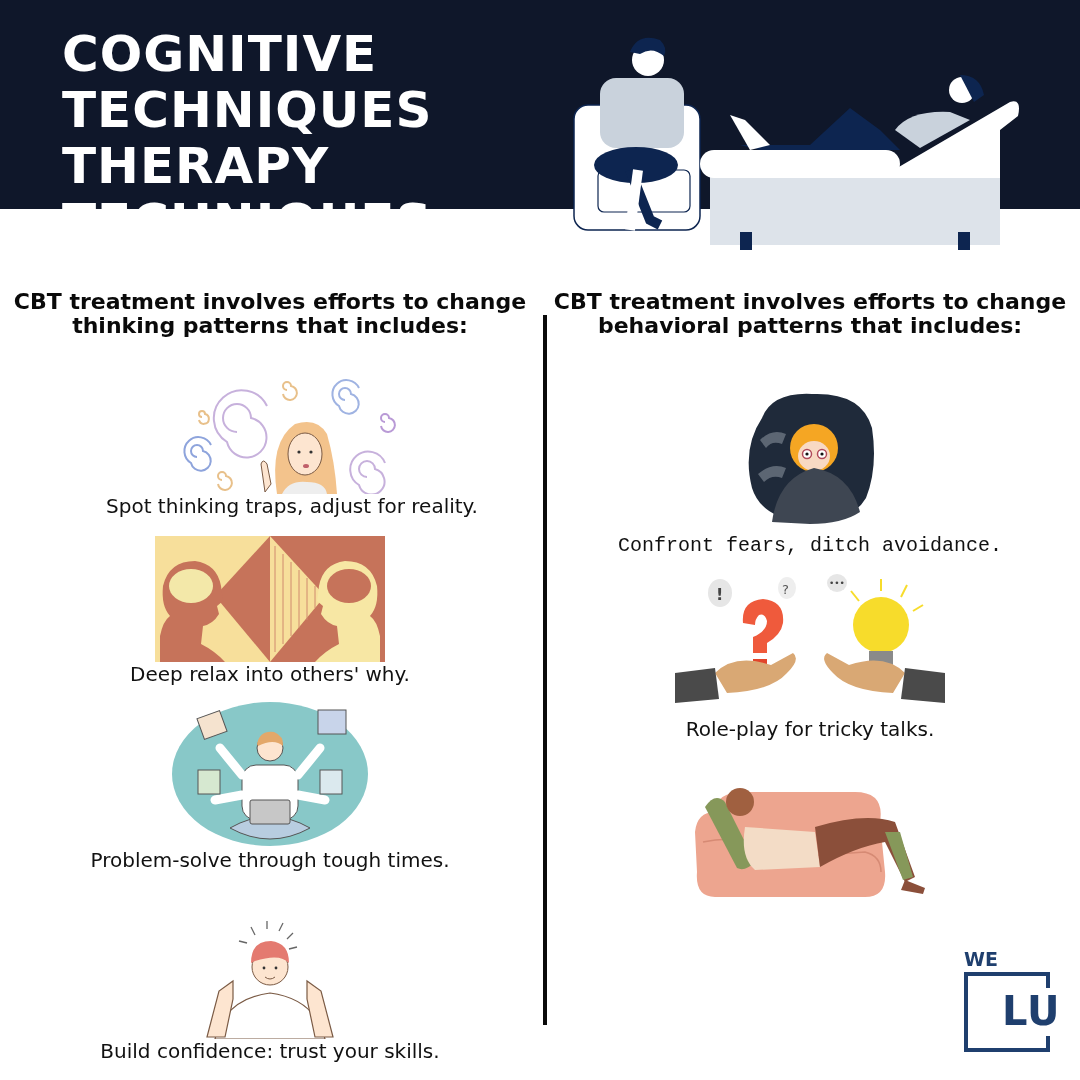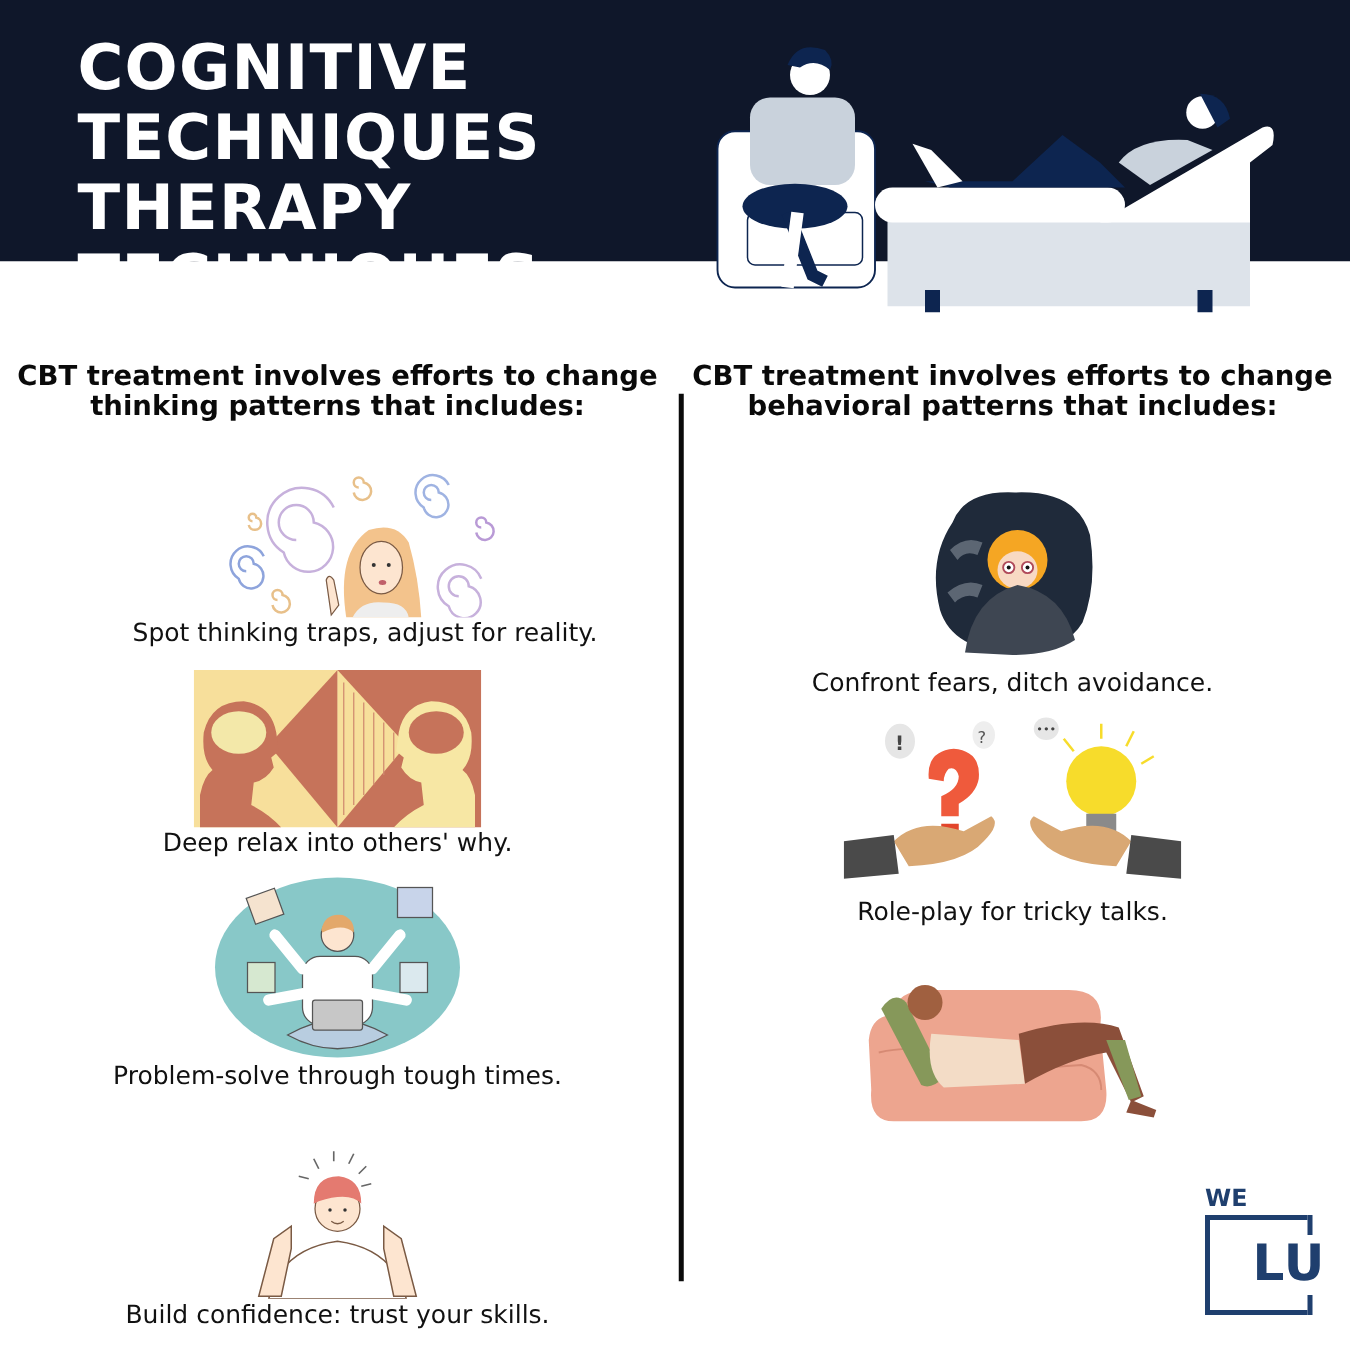--- a/index.html
+++ b/index.html
@@ -187,21 +187,21 @@
         <path d="M16 86 Q30 74 44 80 L40 90 Q30 86 22 94 Z"></path>
       </g>
     <circle cx="72" cy="60" r="24" fill="#f5a623"></circle>
     <ellipse cx="72" cy="68" rx="16" ry="15" fill="#f8d9c3"></ellipse>
     <circle cx="65" cy="66" r="4.5" fill="#ffffff" stroke="#b04a5a" stroke-width="1.5"></circle>
       <circle cx="65" cy="66" r="1.6" fill="#111"></circle>
     <circle cx="80" cy="66" r="4.5" fill="#ffffff" stroke="#b04a5a" stroke-width="1.5"></circle>
       <circle cx="80" cy="66" r="1.6" fill="#111"></circle>
     <path d="M30 134 Q36 90 72 80 Q108 86 118 124 Q100 136 68 136 Z" fill="#3e4652"></path>
   </svg>
-  <div class="caption" style="margin-top:10px;">Confront fears, ditch avoidance.</div>
+  <div class="caption" style="margin-top:10px;font-family:Liberation Mono, monospace;">Confront fears, ditch avoidance.</div>
 </div>
 
 <div class="item" style="left:540px; top:573px;">
   <svg width="270" height="142" viewBox="0 0 270 142">
     <ellipse cx="45" cy="20" rx="12" ry="14" fill="#e6e6e6"></ellipse>
       <text x="41" y="27" font-size="16" font-weight="bold" fill="#444" font-family="DejaVu Sans, sans-serif">!</text>
     <ellipse cx="112" cy="15" rx="9" ry="11" fill="#eeeeee"></ellipse>
       <text x="107" y="21" font-size="13" fill="#555" font-family="DejaVu Sans, sans-serif">?</text>
     <ellipse cx="162" cy="10" rx="10" ry="9" fill="#e6e6e6"></ellipse>
       <text x="154" y="13" font-size="9" fill="#444" font-family="DejaVu Sans, sans-serif">•••</text>

